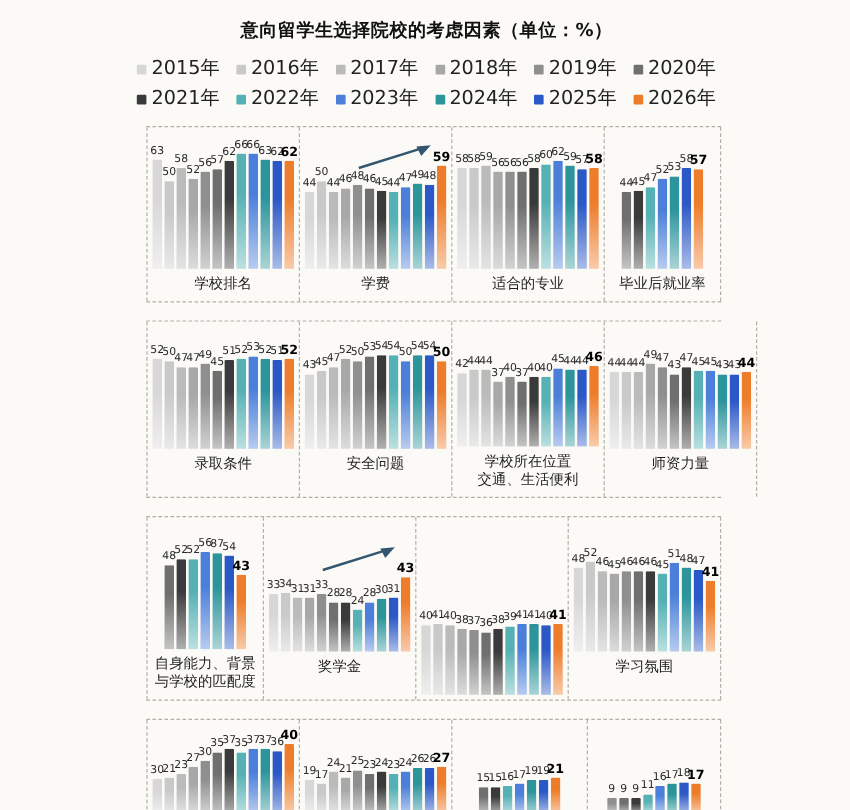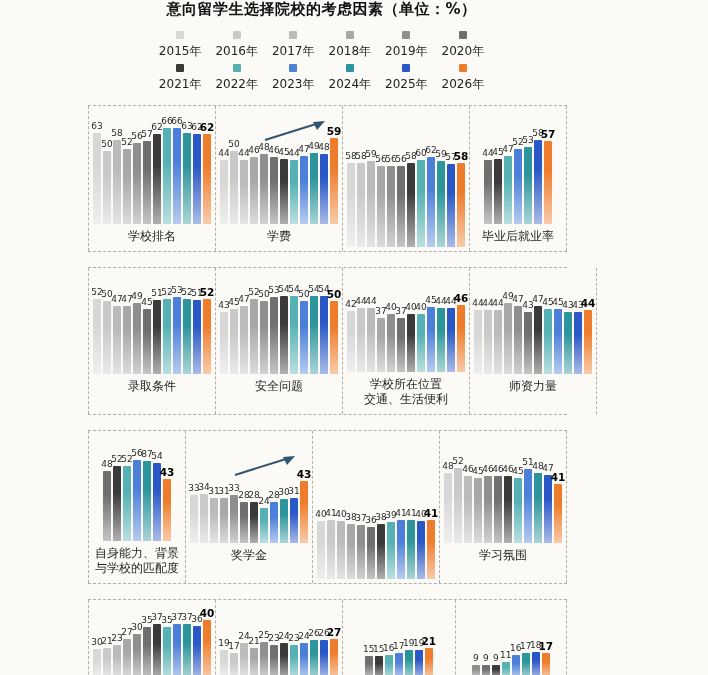--- a/index.html
+++ b/index.html
@@ -3,28 +3,28 @@
 <meta charset="utf-8">
 <style>
   :root{ --dash:#b5aea4; }
   *{margin:0;padding:0;box-sizing:border-box;}
   html,body{width:708px;height:675px;overflow:hidden;}
   body{
     background:#fbfaf7;
     font-family:"DejaVu Sans","Liberation Sans",sans-serif;
     color:#1c1c1c;
   }
-  .page{width:643px;height:675px;}
+  .page{width:643px;height:675px;padding-top:16px;margin-left:34px;}
   .title{
     text-align:center;font-size:15px;font-weight:700;letter-spacing:.5px;
     color:#111;margin-bottom:12px;
   }
   .legend{display:flex;flex-direction:column;align-items:center;gap:4px;margin-bottom:12px;}
   .legend-row{display:flex;gap:14px;}
-  .legend-item{display:flex;align-items:center;gap:4px;font-size:12px;color:#222;flex-direction:column;}
+  .legend-item{display:flex;align-items:center;gap:4px;font-size:16px;color:#222;}
   .legend-swatch{width:8px;height:8px;display:inline-block;border-radius:1px;}
   .charts{margin:0 76px 0 88px;}
   .chart-row{
     display:grid;grid-template-columns:repeat(4,1fr);
     border-top:1px dashed var(--dash);
     border-bottom:1px dashed var(--dash);
     margin-bottom:15px;
   }
   .cell{
     border-left:1px dashed var(--dash);
@@ -269,20 +269,21 @@
             </div>
             <div class="bar-wrap">
               <span class="val">57</span>
               <div class="bar" style="height: 83px; background: linear-gradient(rgba(255, 255, 255, 0) 35%, rgba(255, 255, 255, 0.6) 100%), rgb(42, 88, 198);"></div>
             </div>
             <div class="bar-wrap">
               <span class="val final">58</span>
               <div class="bar" style="height: 84px; background: linear-gradient(rgba(255, 255, 255, 0) 35%, rgba(255, 255, 255, 0.6) 100%), rgb(238, 125, 43);"></div>
             </div>
           </div>
+          <div class="panel-title">适合的专业</div>
         </div>
         <div class="cell">
           <div class="plot">
             <div class="bar-wrap">
               <span class="val">44</span>
               <div class="bar" style="height: 64px; background: linear-gradient(rgba(255, 255, 255, 0) 35%, rgba(255, 255, 255, 0.6) 100%), rgb(111, 111, 111);"></div>
             </div>
             <div class="bar-wrap">
               <span class="val">45</span>
               <div class="bar" style="height: 65px; background: linear-gradient(rgba(255, 255, 255, 0) 35%, rgba(255, 255, 255, 0.6) 100%), rgb(58, 58, 58);"></div>

